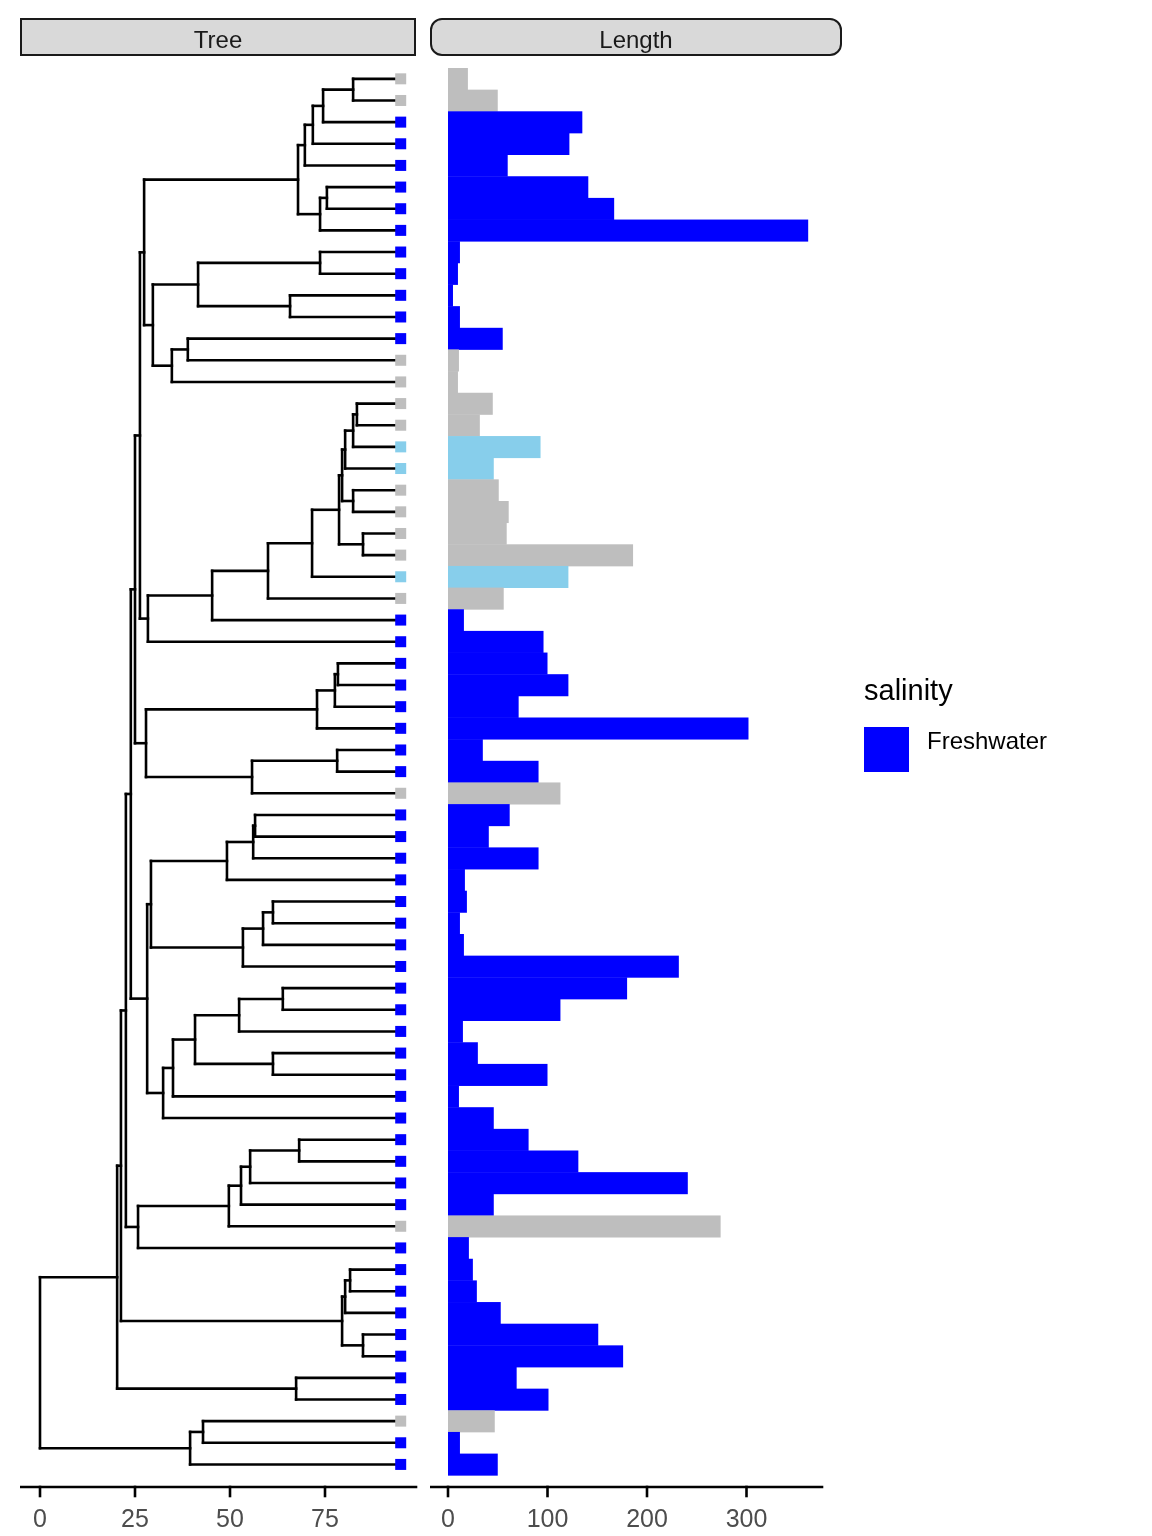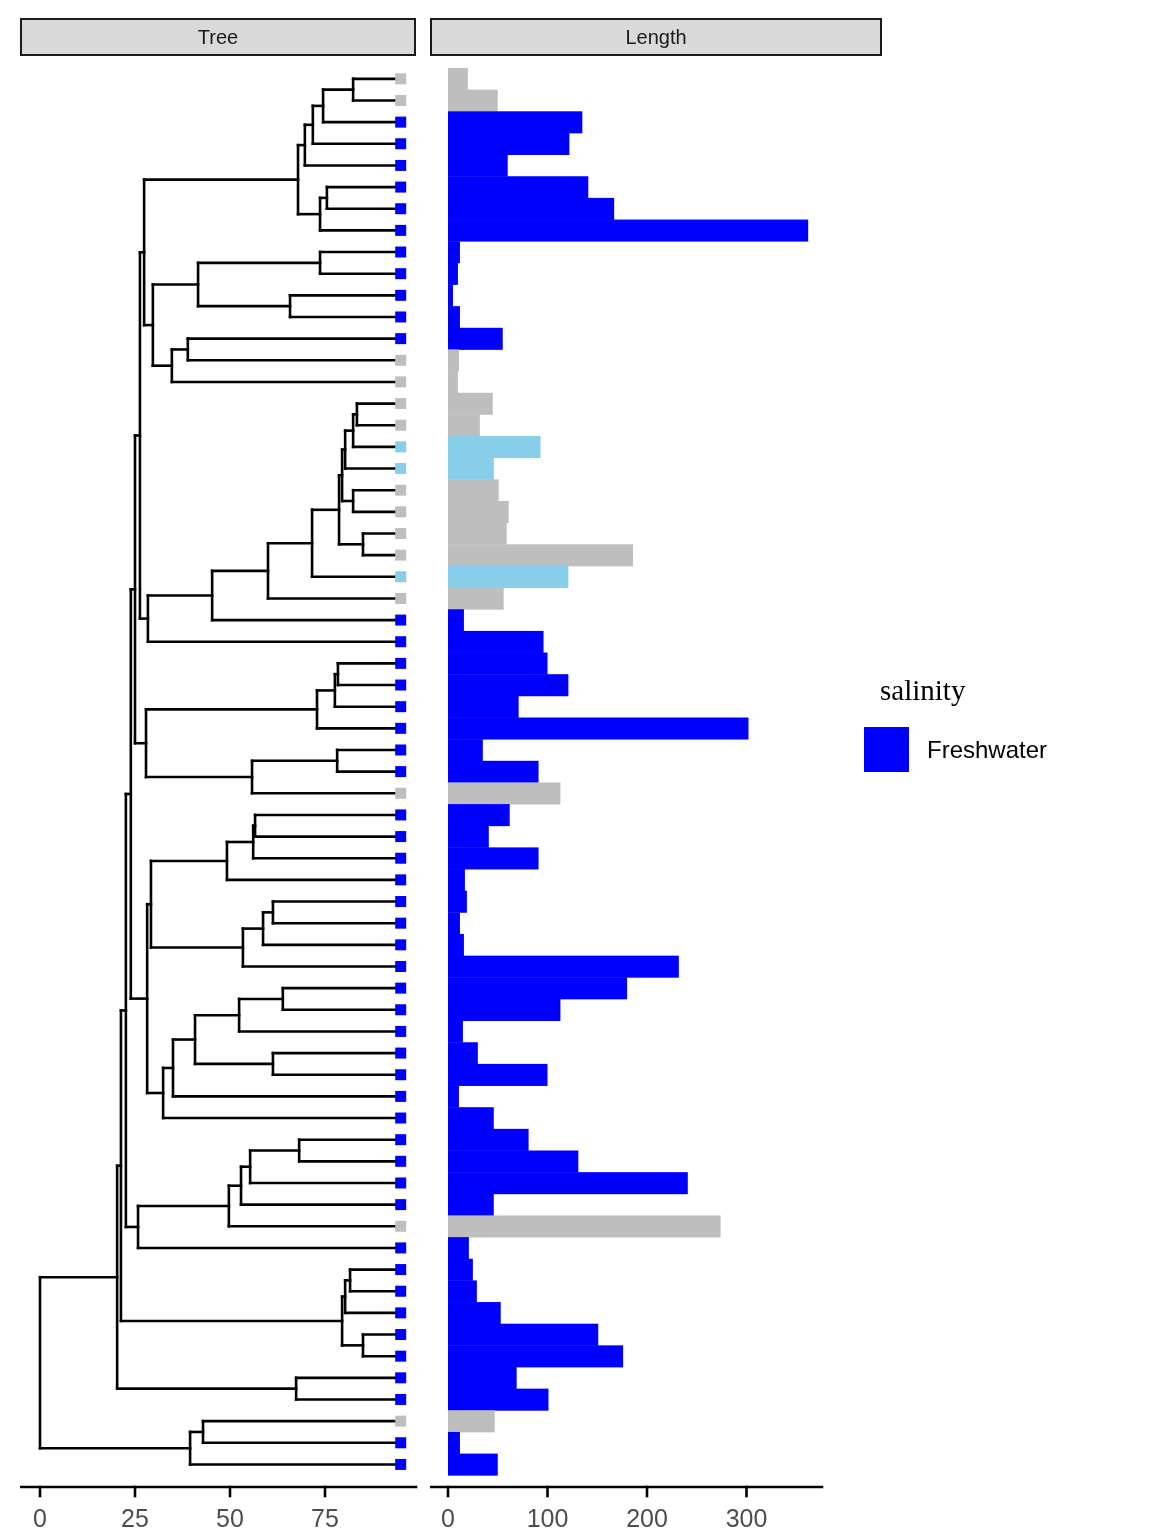--- a/index.html
+++ b/index.html
@@ -3,33 +3,33 @@
 <meta charset="utf-8">
 <style>
   html,body{margin:0;padding:0;}
   body{
     width:1152px;height:1536px;background:#ffffff;position:relative;
     font-family:"Liberation Sans",sans-serif;overflow:hidden;
   }
   .strip{
     position:absolute;top:18px;height:38px;background:#D9D9D9;
     border:2px solid #1a1a1a;box-sizing:border-box;
-    display:flex;align-items:center;justify-content:center;
-    font-size:20px;color:#1a1a1a;
+    display:flex;align-items:flex-end;justify-content:center;
+    font-size:24px;color:#1a1a1a;
   }
   #tree-strip{left:20px;width:396px;}
-  #length-strip{left:430px;width:452px;}
+  #length-strip{left:430px;width:412px;border-radius:12px;}
   .panel-svg{position:absolute;top:60px;}
   #tree-svg{left:20px;}
   #length-svg{left:430px;}
   svg text{font-family:"Liberation Sans",sans-serif;}
   .axis-label{fill:#4d4d4d;font-size:25px;}
   #legend{position:absolute;left:864px;top:674px;}
-  #legend-title{font-size:29px;color:#000;margin:0 0 20px 16px;font-family:Liberation Serif, serif;}
-  .legend-row{display:flex;align-items:center;height:45px;}
+  #legend-title{font-size:29px;color:#000;margin:0 0 20px 0;}
+  .legend-row{display:flex;height:45px;}
   .legend-swatch{width:45px;height:45px;flex:0 0 45px;}
   .legend-label{margin-left:18px;font-size:24px;color:#000;white-space:nowrap;}
 </style>
 </head>
 <body>
 
 <div class="strip" id="tree-strip">
   <span>Tree</span>
 </div>
 <div class="strip" id="length-strip">

